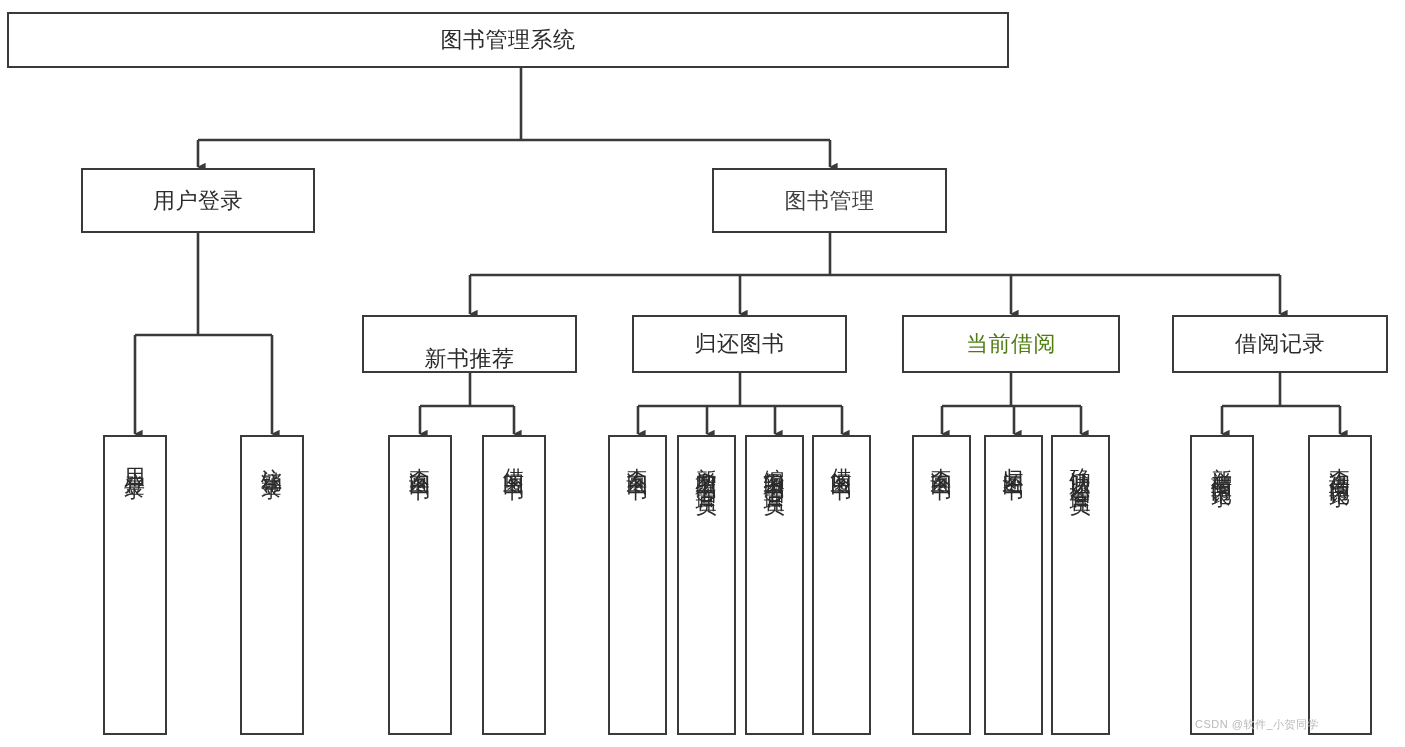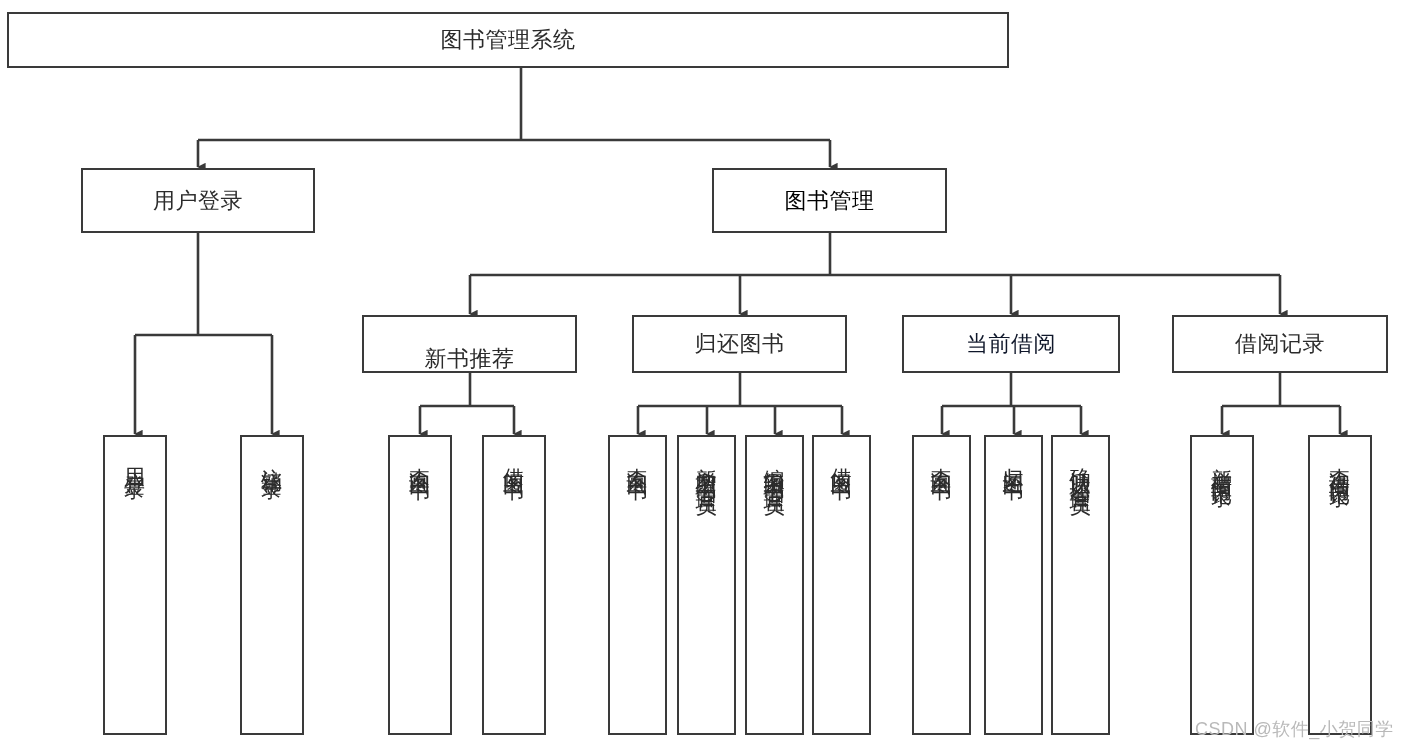--- a/index.html
+++ b/index.html
@@ -57,21 +57,21 @@
     padding-top: 14px;
   }
   .node-box.root .node-label,
   .node-box.level2 .node-label,
   .node-box.level3 .node-label {
     font-size: 22px;
   }
   .watermark {
     position: absolute;
     color: #b9b9b9;
-    font-size: 18px;
+    font-size: 11px;
     white-space: nowrap;
     pointer-events: none;
     letter-spacing: 0.5px;
   }
 </style>
 </head>
 <body>
 
 <div id="diagram-root">
   <svg class="diagram-svg" viewBox="0 0 1405 747" xmlns="http://www.w3.org/2000/svg">
@@ -117,30 +117,30 @@
       </g>
   </svg>
   <div id="nodes-layer">
       <div class="node-box level1 root" style="left: 7px; top: 12px; width: 1002px; height: 56px; border-color: rgb(58, 58, 58); background: rgb(255, 255, 255);">
         <span class="node-label" style="color: rgb(43, 43, 43);">图书管理系统</span>
       </div>
       <div class="node-box level2" style="left: 81px; top: 168px; width: 234px; height: 65px; border-color: rgb(58, 58, 58); background: rgb(255, 255, 255);">
         <span class="node-label" style="color: rgb(43, 43, 43);">用户登录</span>
       </div>
       <div class="node-box level2" style="left: 712px; top: 168px; width: 235px; height: 65px; border-color: rgb(58, 58, 58); background: rgb(255, 255, 255);">
-        <span class="node-label" style="color: #000000;">图书管理</span>
+        <span class="node-label" style="color: #404040;">图书管理</span>
       </div>
       <div class="node-box level3" style="left: 362px; top: 315px; width: 215px; height: 58px; border-color: rgb(58, 58, 58); background: rgb(255, 255, 255);">
         <span class="node-label" style="color: rgb(43, 43, 43); margin-top: 29px;">新书推荐</span>
       </div>
       <div class="node-box level3" style="left: 632px; top: 315px; width: 215px; height: 58px; border-color: rgb(58, 58, 58); background: rgb(255, 255, 255);">
         <span class="node-label" style="color: rgb(43, 43, 43);">归还图书</span>
       </div>
       <div class="node-box level3" style="left: 902px; top: 315px; width: 218px; height: 58px; border-color: rgb(58, 58, 58); background: rgb(255, 255, 255);">
-        <span class="node-label" style="color: #0f172a;">当前借阅</span>
+        <span class="node-label" style="color: #4d7c0f;">当前借阅</span>
       </div>
       <div class="node-box level3" style="left: 1172px; top: 315px; width: 216px; height: 58px; border-color: rgb(58, 58, 58); background: rgb(255, 255, 255);">
         <span class="node-label" style="color: rgb(43, 43, 43);">借阅记录</span>
       </div>
       <div class="node-box level4 vertical" style="left: 103px; top: 435px; width: 64px; height: 300px; border-color: rgb(58, 58, 58); background: rgb(255, 255, 255);">
         <span class="node-label" style="color: rgb(43, 43, 43);">用户登录</span>
       </div>
       <div class="node-box level4 vertical" style="left: 240px; top: 435px; width: 64px; height: 300px; border-color: rgb(58, 58, 58); background: rgb(255, 255, 255);">
         <span class="node-label" style="color: rgb(43, 43, 43);">注销登录</span>
       </div>

